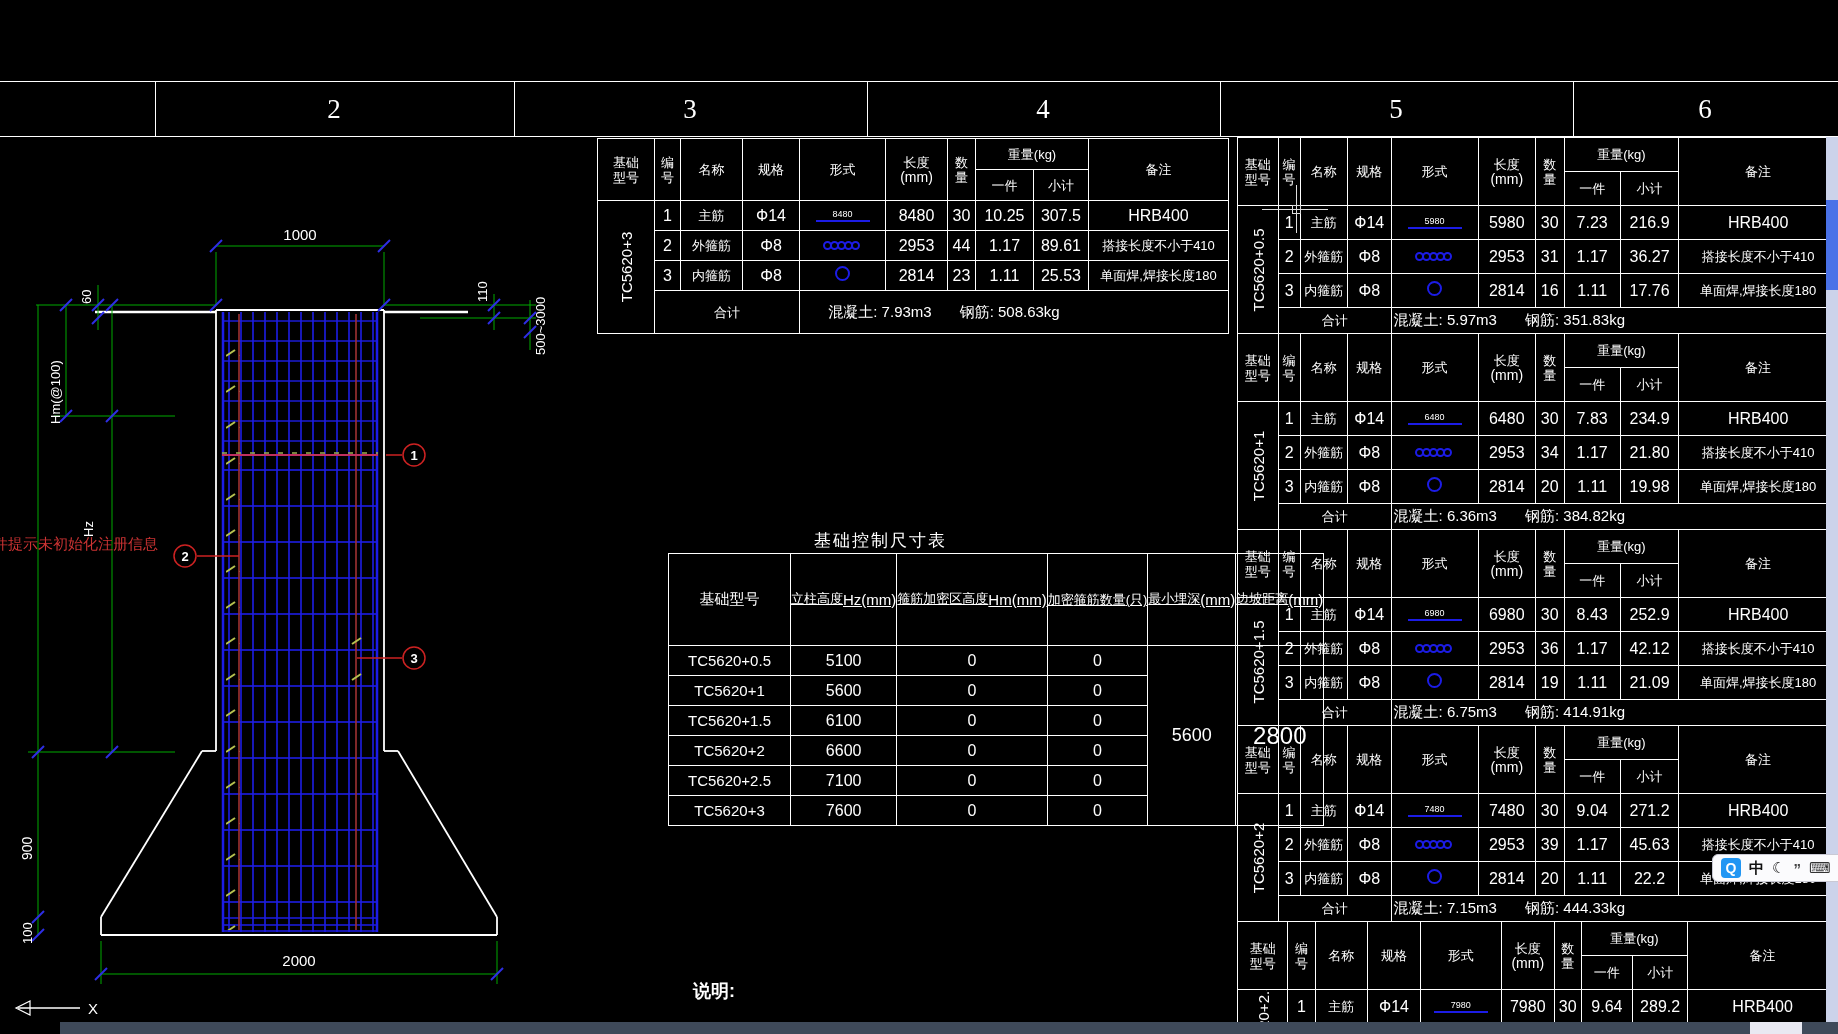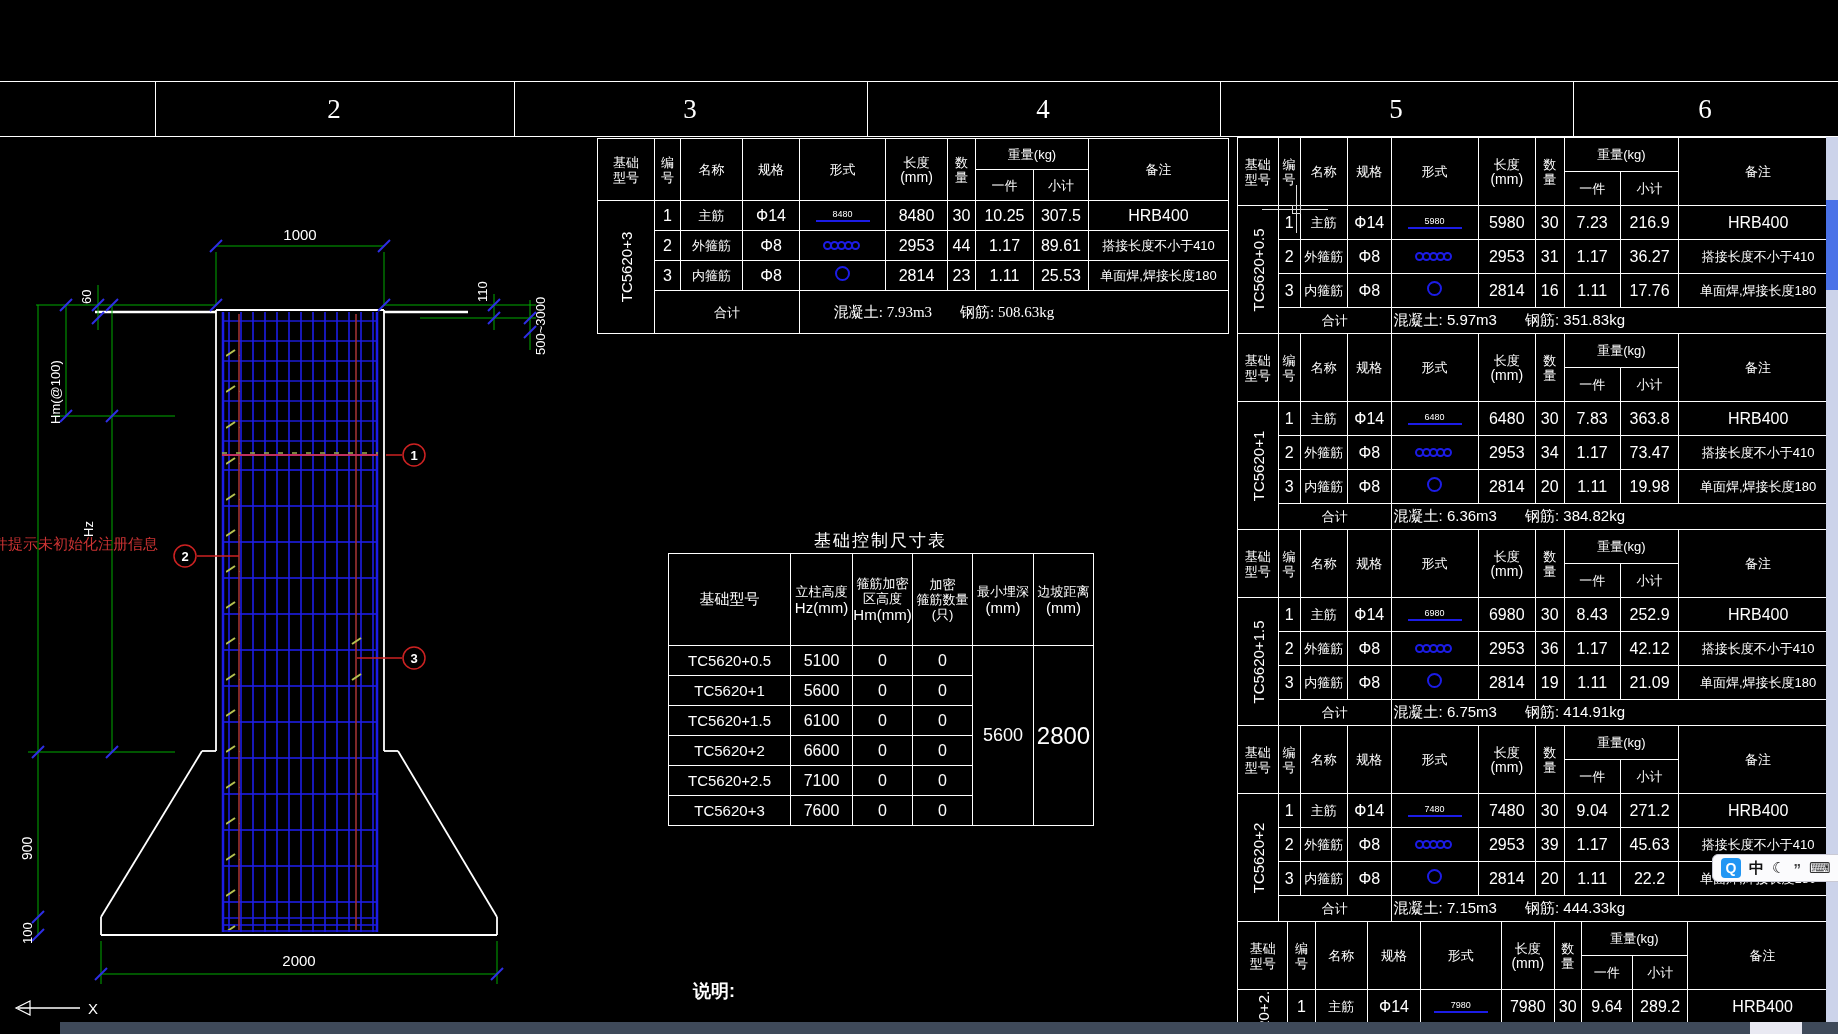--- a/index.html
+++ b/index.html
@@ -25,23 +25,23 @@
   .v15 { font-size:14px; }
   .mdl { position:relative; }
   .rot { position:absolute; left:50%; top:50%; transform:translate(-50%,-50%) rotate(-90deg); white-space:nowrap; font-size:15px; }
   .shl .sht { display:block; font-size:9px; line-height:10px; color:#fff; }
   .shl .shb { display:block; width:54px; height:2px; background:#1c1ce6; margin:1px auto 0; }
   .spiral { display:flex; justify-content:center; align-items:center; }
   .spiral .lp { width:9px; height:9px; border:2px solid #1c1ce6; border-radius:50%; margin-left:-2px; }
   .ring { display:inline-block; width:15px; height:15px; border:2px solid #1c1ce6; border-radius:50%; }
   .totv { font-size:15px; }
   .totv .gap { margin-left:28px; }
-  .lt .totv { padding-right:140px;font-family:Liberation Serif, serif; }
+  .lt .totv { padding-right:140px; }
   .rt .totv { padding-right:210px; }
-  .lines { display:flex; flex-direction:column; justify-content:center; height:100%; }
+  .lines { display:flex; flex-direction:row; justify-content:center; height:100%;text-decoration:underline; }
   
   .notes { position:absolute; left:693px; top:979px; font-size:18px; font-weight:bold; white-space:nowrap; }
   .notes .l2 { margin-top:6px; }
   
   .ch-h { position:absolute; left:1262px; top:209px; width:66px; height:1px; background:#ddd; }
   .ch-v { position:absolute; left:1296px; top:185px; width:1px; height:48px; background:#ddd; }
   .ch-box { position:absolute; left:1292px; top:205px; width:9px; height:9px; border:1px solid #ddd; }
   
   .scroll { position:absolute; left:1826px; top:137px; width:12px; height:885px; background:#ccd3ea; }
   .scroll-blue { position:absolute; left:1826px; top:200px; width:12px; height:90px; background:#4a72e8; }
@@ -442,40 +442,40 @@
           <td class="v">Ф14</td>
           <td>
             <div class="shl">
               <span class="sht">6480</span>
               <span class="shb"></span>
             </div>
           </td>
           <td class="v">6480</td>
           <td class="v">30</td>
           <td class="v">7.83</td>
-          <td class="v">363.8</td>
+          <td class="v">234.9</td>
           <td class="v">HRB400</td>
         </tr>
     <tr style="height:34px">
           <td class="v">2</td>
           <td class="zh">外箍筋</td>
           <td class="v">Φ8</td>
           <td>
             <div class="spiral">
               <span class="lp"></span>
               <span class="lp"></span>
               <span class="lp"></span>
               <span class="lp"></span>
               <span class="lp"></span>
             </div>
           </td>
           <td class="v">2953</td>
           <td class="v">34</td>
           <td class="v">1.17</td>
-          <td class="v">73.47</td>
+          <td class="v">21.80</td>
           <td class="zh">搭接长度不小于410</td>
         </tr>
     <tr style="height:34px">
           <td class="v">3</td>
           <td class="zh">内箍筋</td>
           <td class="v">Φ8</td>
           <td><span class="ring"></span></td>
           <td class="v">2814</td>
           <td class="v">20</td>
           <td class="v">1.11</td>

